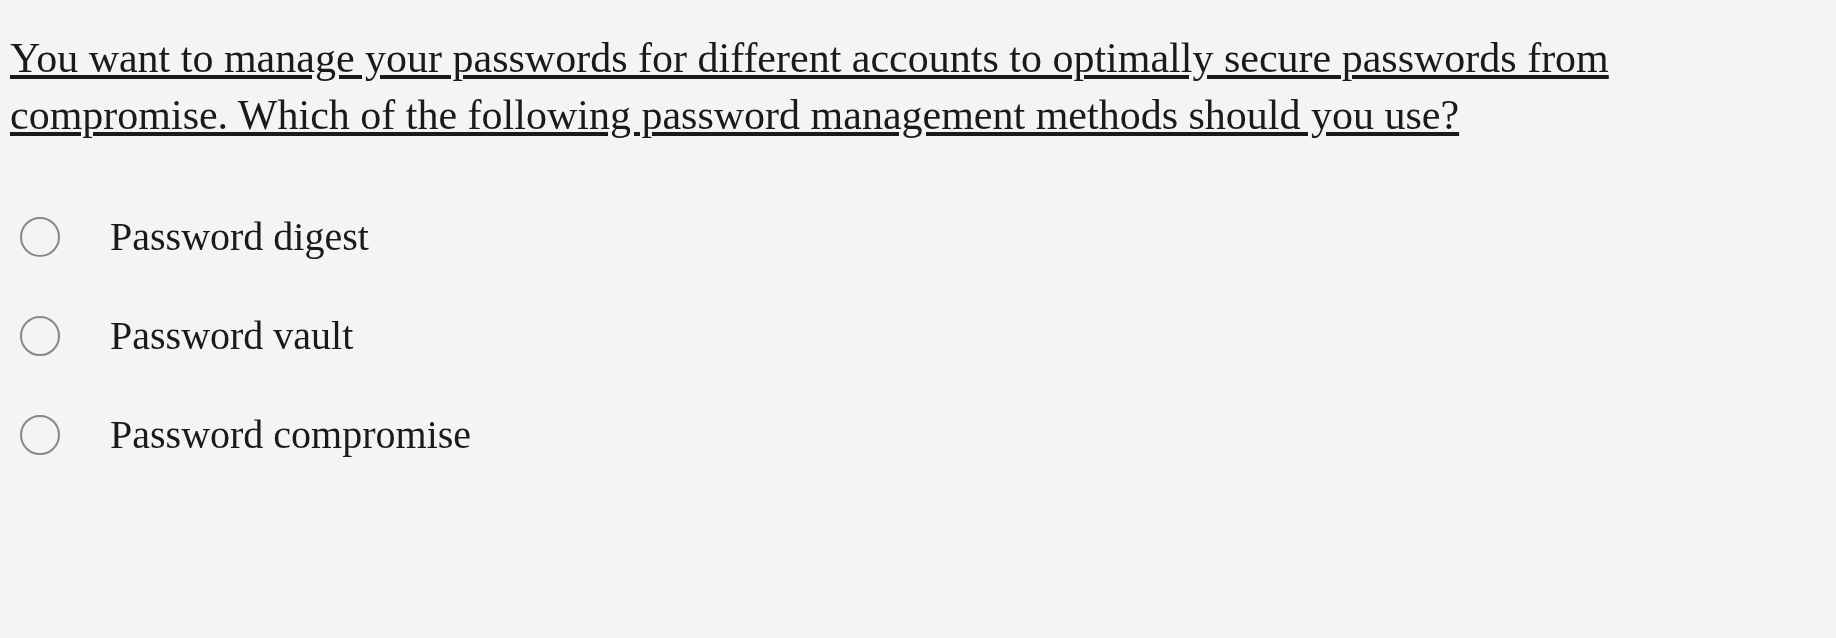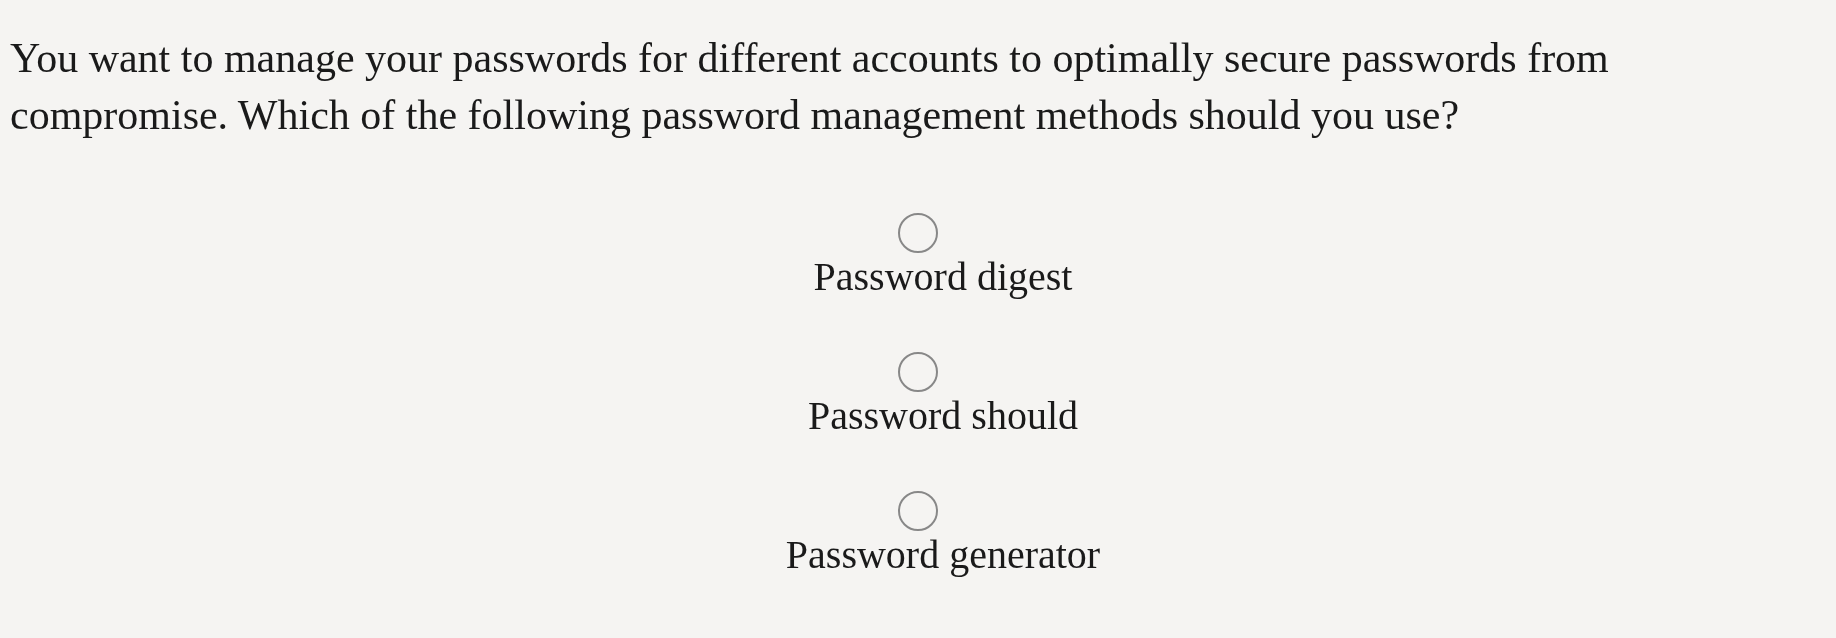--- a/index.html
+++ b/index.html
@@ -14,29 +14,29 @@
       font-family: Georgia, 'Times New Roman', Times, serif;
       color: #1a1a1a;
       padding: 30px 20px 10px 10px;
       overflow: hidden;
     }
     .question-text {
       font-size: 42px;
       line-height: 1.35;
       margin-bottom: 70px;
       padding-left: 0;
+      text-decoration: underline;
     }
     .options-container {
       padding-left: 10px;
     }
     .option-row {
       display: flex;
       align-items: center;
       margin-bottom: 52px;
-      flex-direction: column;
     }
     .radio-circle {
       width: 40px;
       height: 40px;
       border: 2px solid #888;
       border-radius: 50%;
       background: #f5f4f2;
       flex-shrink: 0;
       cursor: pointer;
     }
@@ -51,19 +51,19 @@
 
 <div class="question-text">You want to manage your passwords for different accounts to optimally secure passwords from compromise. Which of the following password management methods should you use?</div>
 
 <div class="options-container">
   <div class="option-row">
     <div class="radio-circle"></div>
     <div class="option-label">Password digest</div>
   </div>
   <div class="option-row">
     <div class="radio-circle"></div>
-    <div class="option-label">Password should</div>
+    <div class="option-label">Password vault</div>
   </div>
   <div class="option-row">
     <div class="radio-circle"></div>
-    <div class="option-label">Password generator</div>
+    <div class="option-label">Password compromise</div>
   </div>
 </div>
 
 </body></html>

